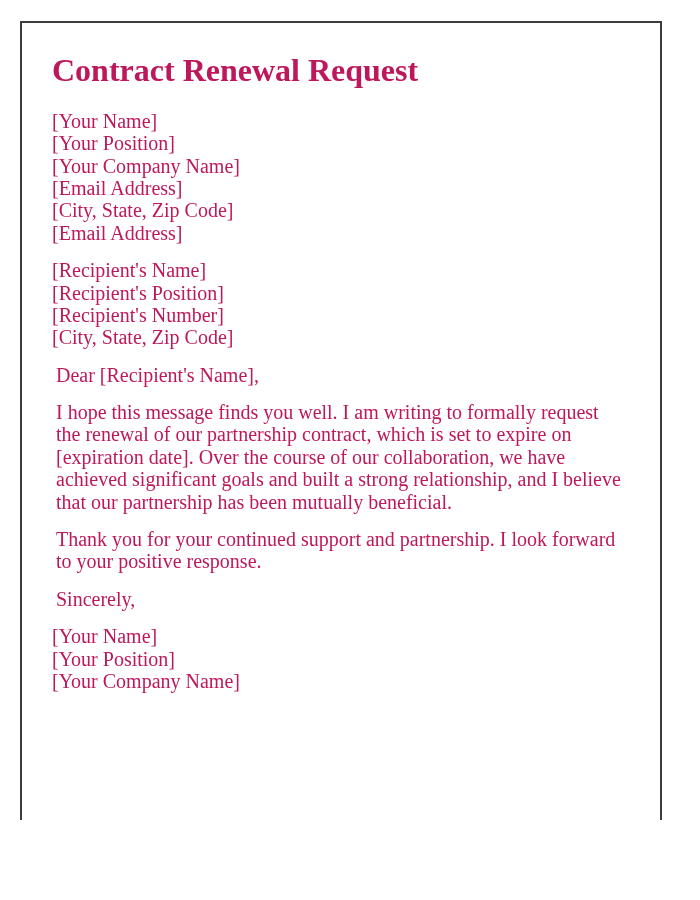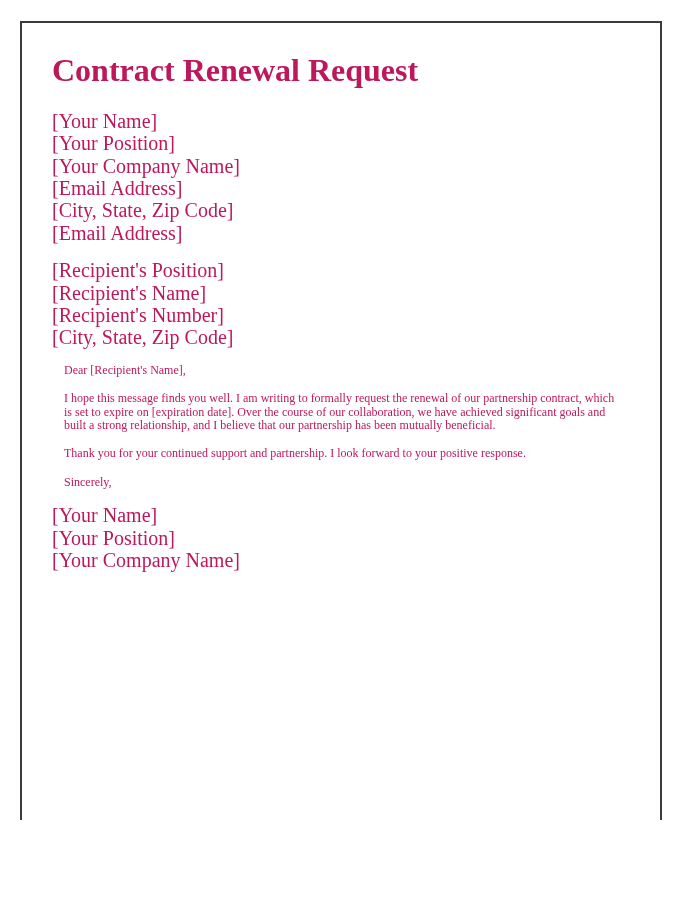--- a/index.html
+++ b/index.html
@@ -37,22 +37,22 @@
   }
   .block {
     margin: 15px 0;
     font-size: 20px;
     line-height: 1.12;
   }
   .block .line {
     white-space: pre;
   }
   .para {
-    margin: 15px 12px;
-    font-size: 12px;
+    margin: 15px 4px;
+    font-size: 20px;
     line-height: 1.12;
   }
 </style>
 </head>
 <body>
 
 <div class="canvas">
   <div class="page">
 
     <h1 class="page-title">Contract Renewal Request</h1>
@@ -61,22 +61,22 @@
       <div class="line">[Your Name]</div>
       <div class="line">[Your Position]</div>
       <div class="line">[Your Company Name]</div>
       <div class="line">[Email Address]</div>
       <div class="line">[City, State, Zip Code]</div>
       <div class="line">[Email Address]</div>
     </div>
 
 
     <div class="block">
+      <div class="line">[Recipient's Name]</div>
       <div class="line">[Recipient's Position]</div>
-      <div class="line">[Recipient's Name]</div>
       <div class="line">[Recipient's Number]</div>
       <div class="line">[City, State, Zip Code]</div>
     </div>
 
     <p class="para">Dear [Recipient's Name],</p>
 
     <p class="para">I hope this message finds you well. I am writing to formally request the renewal of our partnership contract, which is set to expire on [expiration date]. Over the course of our collaboration, we have achieved significant goals and built a strong relationship, and I believe that our partnership has been mutually beneficial.</p>
     <p class="para">Thank you for your continued support and partnership. I look forward to your positive response.</p>
 
     <p class="para">Sincerely,</p>

